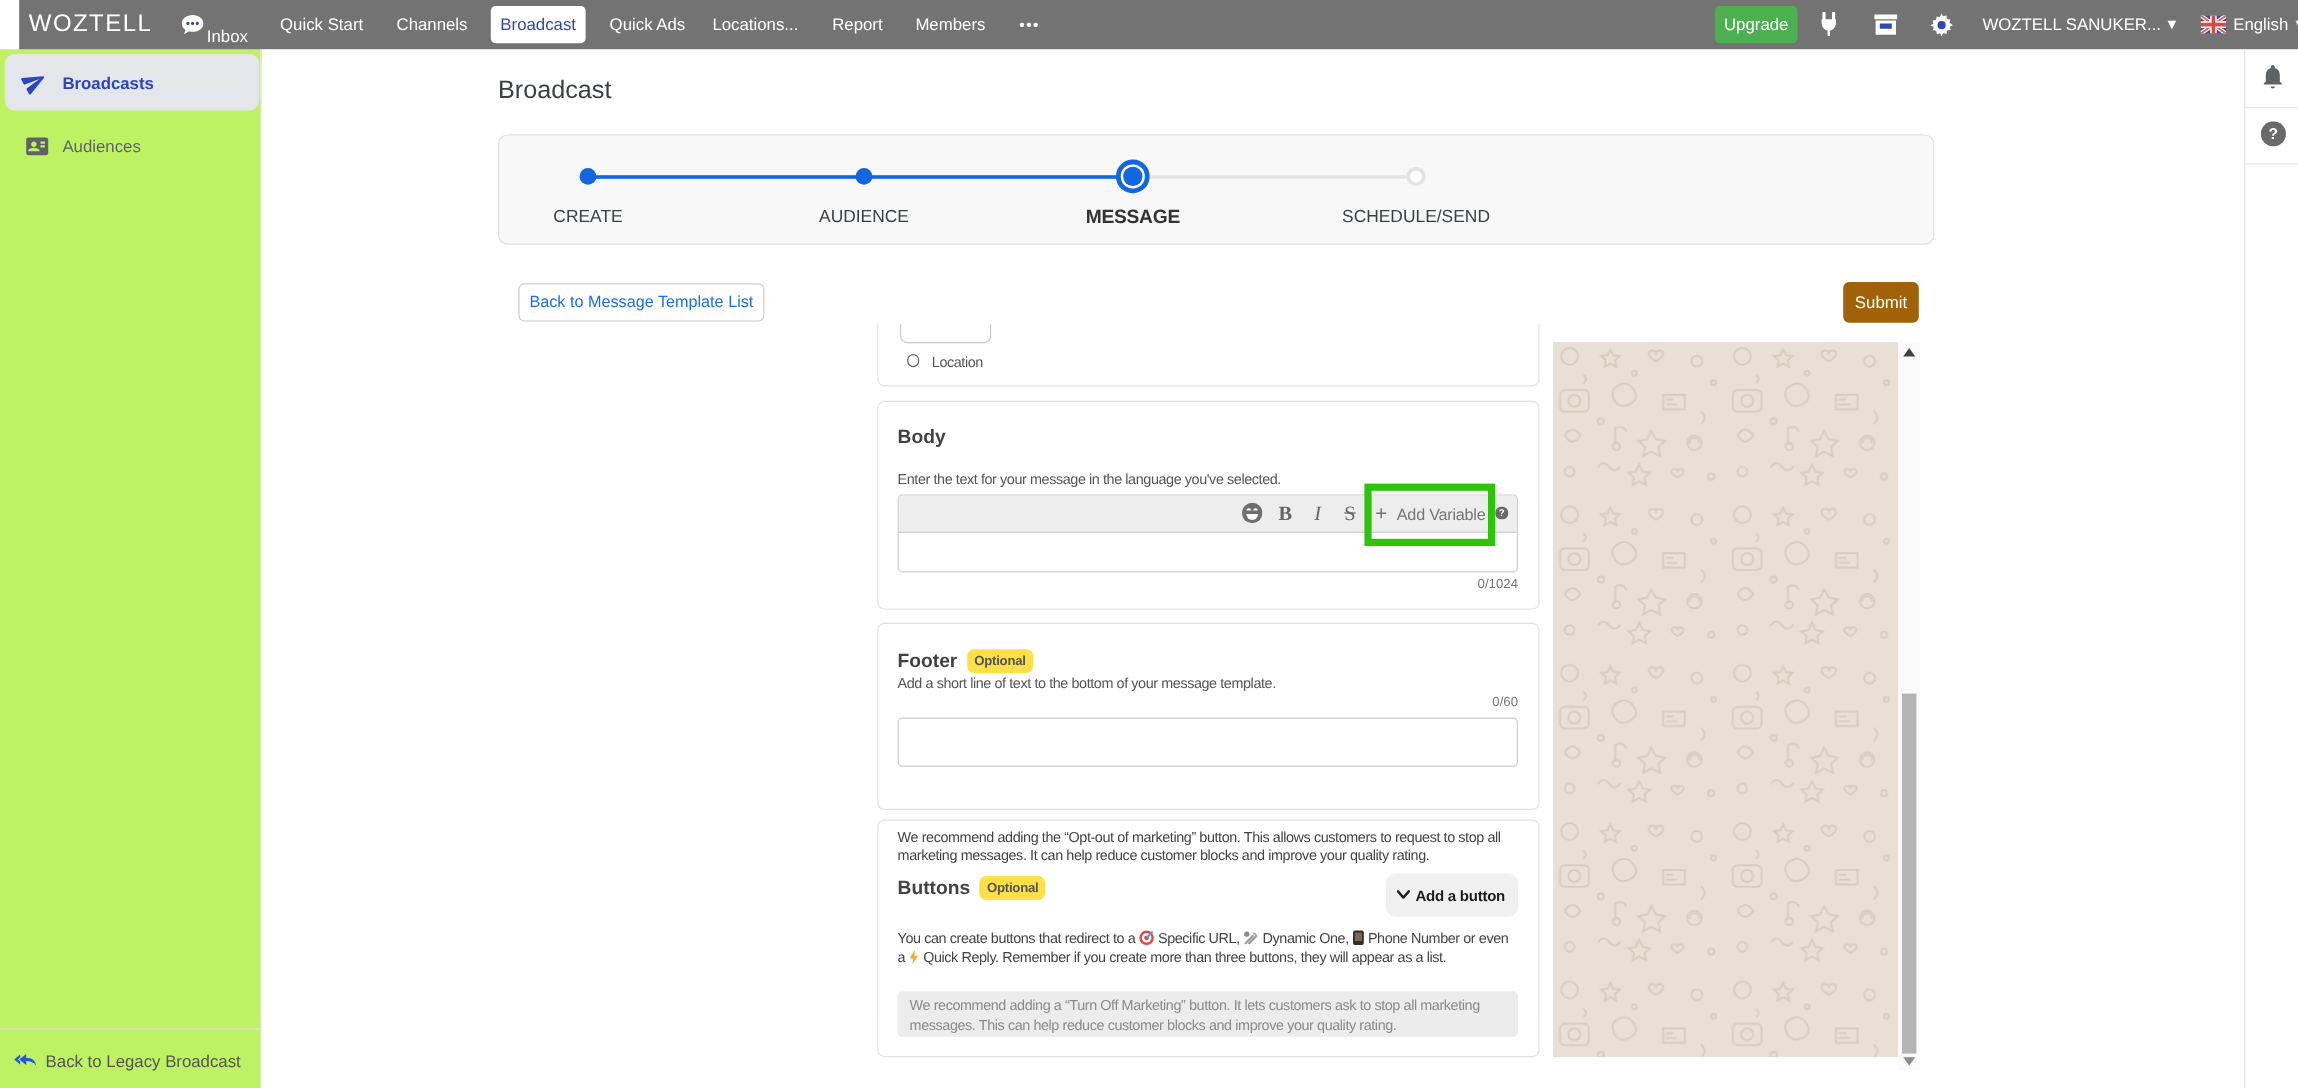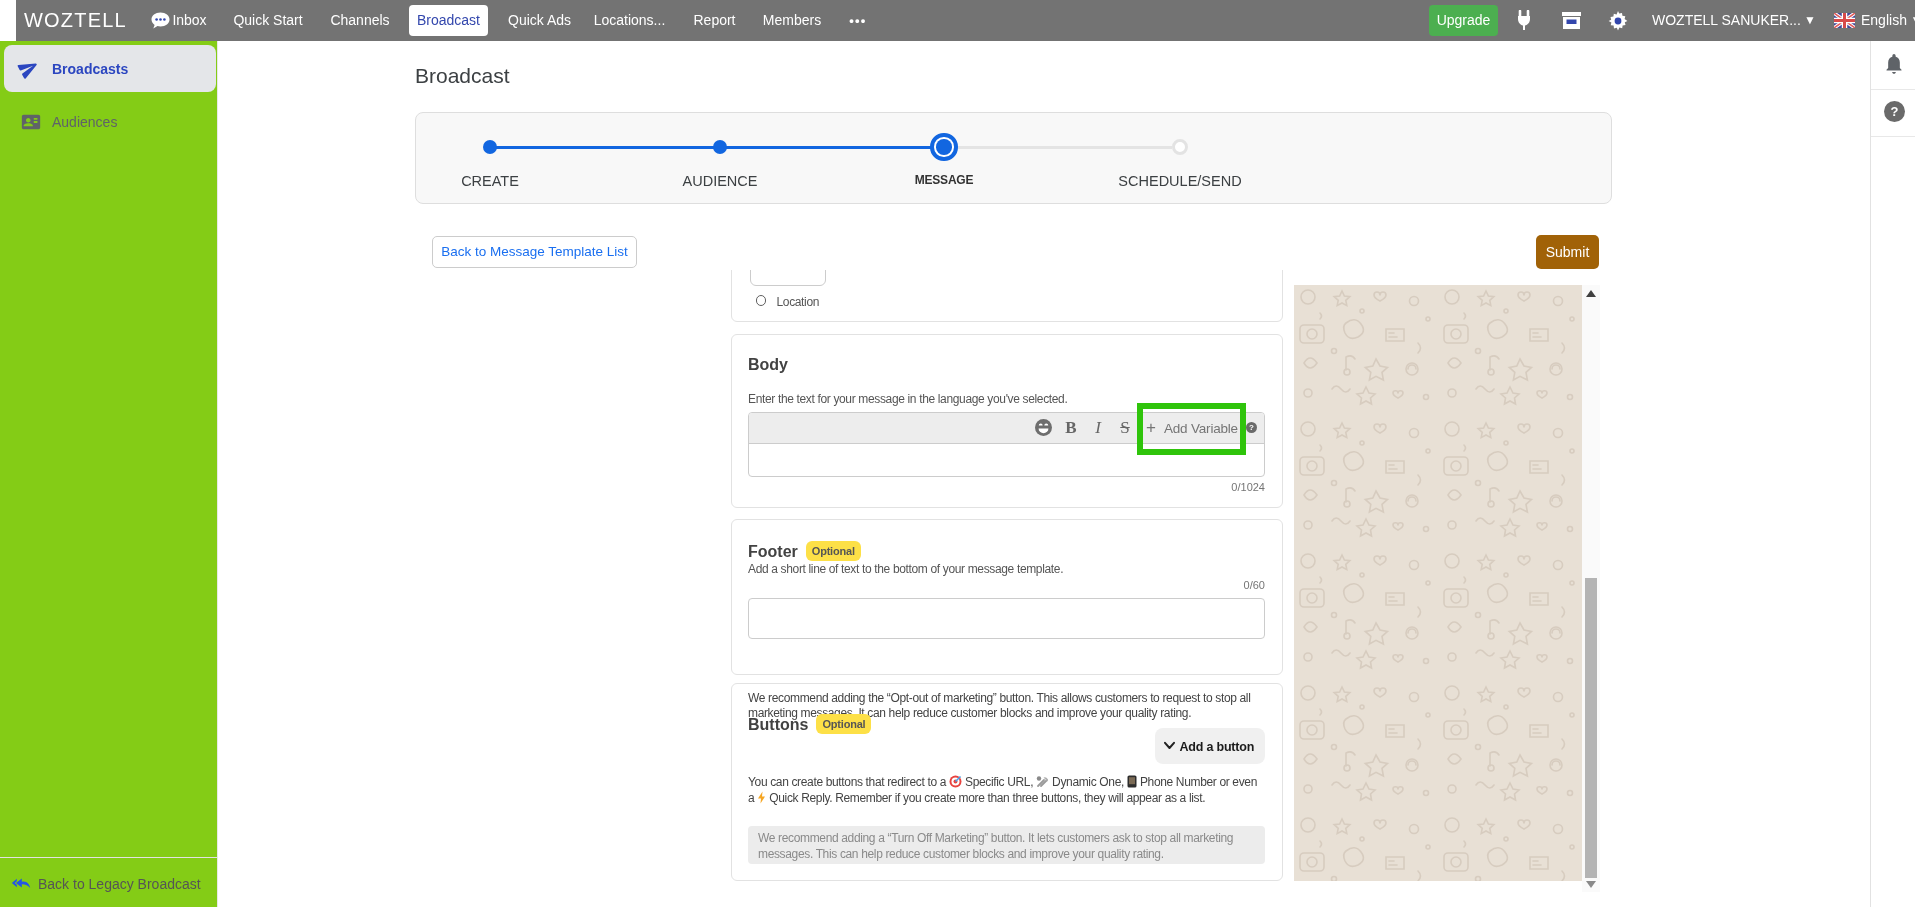--- a/index.html
+++ b/index.html
@@ -4,41 +4,41 @@
 <style>
   * { margin:0; padding:0; box-sizing:border-box; }
   html,body { width:1915px; height:907px; overflow:hidden; background:#fff;
     font-family:"Liberation Sans", sans-serif; }
   .abs { position:absolute; }
   #page { position:relative; width:1915px; height:907px; }
   
   #nav { position:absolute; left:16px; top:0; width:1915px; height:54px; background:#737373; }
   .navitem { position:absolute; top:0; height:41px; line-height:41px; color:#fff; font-size:14px; text-align:center; white-space:nowrap; }
   
-  #sidebar { position:absolute; left:0; top:41px; width:218px; height:866px; background:#84cc16; border-right:1px solid #e8e8e8; }
+  #sidebar { position:absolute; left:0; top:41px; width:218px; height:866px; background:#bef264; border-right:1px solid #e8e8e8; }
   
   #rightbar { position:absolute; right:0; top:41px; width:45px; height:866px; background:#fff; border-left:1px solid #e2e2e2; }
   
   #main { position:absolute; left:218px; top:41px; width:1652px; height:866px; background:#fff; }
   .card { position:absolute; background:#fff; border:1px solid #e2e2e2; border-radius:6px; }
   .chip { display:inline-block; background:#fde047; color:#555; font-size:11px; font-weight:bold; border-radius:6px; padding:4px 6px; vertical-align:2px; margin-left:8px; letter-spacing:-0.2px; }
 </style>
 </head>
 <body>
 <div id="page">
 
   <div id="nav">
     <div class="navitem" style="left:8px; width:102px; font-size:20px; letter-spacing:1.2px; font-weight:400;">WOZTELL</div>
     <svg class="abs" style="left:135px; top:12px;" width="19" height="17" viewBox="0 0 19 17">
       <path d="M9.5 0.5 C4.3 0.5 0.5 3.6 0.5 7.5 C0.5 9.7 1.7 11.6 3.6 12.9 L2.3 16.5 L6.5 14.1 C7.4 14.4 8.4 14.5 9.5 14.5 C14.7 14.5 18.5 11.4 18.5 7.5 C18.5 3.6 14.7 0.5 9.5 0.5 Z" fill="#fff"></path>
       <circle cx="5.6" cy="7.5" r="1.3" fill="#3347ad"></circle>
         <circle cx="9.5" cy="7.5" r="1.3" fill="#3347ad"></circle>
         <circle cx="13.4" cy="7.5" r="1.3" fill="#3347ad"></circle>
     </svg>
-    <div class="navitem" style="left:156px; width:35px;">Inbox</div>
+    <div class="navitem" style="left:156px; width:35px;margin-top:10px;">Inbox</div>
     <div class="navitem" style="left:217px; width:70px;">Quick Start</div>
     <div class="navitem" style="left:314px; width:60px;">Channels</div>
     <div class="abs" style="left:393px; top:5px; width:79px; height:31px; background:#fff; border-radius:4px; color:#3347ad; font-size:14px; line-height:31px; text-align:center;">Broadcast</div>
     <div class="navitem" style="left:492px; width:58px;">Quick Ads</div>
     <div class="navitem" style="left:577px; width:73px;">Locations...</div>
     <div class="navitem" style="left:677px; width:43px;">Report</div>
     <div class="navitem" style="left:746px; width:60px;">Members</div>
     <div class="navitem" style="left:831px; width:22px; font-weight:bold; font-size:13px; letter-spacing:1.2px;">•••</div>
 
     <div class="abs" style="left:1413px; top:5px; width:69px; height:31px; background:#4caf50; border-radius:4px; color:#fff; font-size:14px; line-height:31px; text-align:center;">Upgrade</div>
@@ -112,21 +112,21 @@
     <div class="abs" style="left:197px; top:71px; width:1197px; height:92px; background:#f8f8f8; border:1px solid #dedede; border-radius:8px;"></div>
     <div class="abs" style="left:272px; top:105px; width:441px; height:3px; background:#1266e0;"></div>
     <div class="abs" style="left:739px; top:105px; width:215px; height:3px; background:#e4e4e4;"></div>
     <div class="abs" style="left:264.75px; top:98.75px; width:14.5px; height:14.5px; border-radius:50%; background:#1266e0;"></div>
     <div class="abs" style="left:494.75px; top:98.75px; width:14.5px; height:14.5px; border-radius:50%; background:#1266e0;"></div>
     <div class="abs" style="left:712.25px; top:92.25px; width:27.5px; height:27.5px; border-radius:50%; background:#fff; border:4.5px solid #1266e0; box-sizing:border-box;"></div>
     <div class="abs" style="left:718.25px; top:98.25px; width:15.5px; height:15.5px; border-radius:50%; background:#1266e0;"></div>
     <div class="abs" style="left:953.75px; top:97.75px; width:16.5px; height:16.5px; border-radius:50%; background:#fff; border:3.5px solid #e3e3e3; box-sizing:border-box;"></div>
     <div class="abs" style="left:172px; top:132px; width:200px; text-align:center; font-size:14.5px; color:#3c4043;">CREATE</div>
     <div class="abs" style="left:402px; top:132px; width:200px; text-align:center; font-size:14.5px; color:#3c4043;">AUDIENCE</div>
-    <div class="abs" style="left:626px; top:132px; width:200px; text-align:center; font-size:12px; font-weight:bold; letter-spacing:-0.2px; color:#333;">MESSAGE</div>
+    <div class="abs" style="left:626px; top:132px; width:200px; text-align:center; font-size:16px; font-weight:bold; letter-spacing:-0.2px; color:#333;">MESSAGE</div>
     <div class="abs" style="left:862px; top:132px; width:200px; text-align:center; font-size:14.5px; color:#3c4043;">SCHEDULE/SEND</div>
 
     <div class="abs" style="left:214px; top:195px; width:205px; height:32px; border:1px solid #ccc; border-radius:5px; color:#1a6ff0; font-size:13.5px; line-height:30px; text-align:center; background:#fff; white-space:nowrap;">Back to Message Template List</div>
     <div class="abs" style="left:1318px; top:194px; width:63px; height:34px; background:#a16207; border-radius:5px; color:#fff; font-size:14px; line-height:34px; text-align:center;">Submit</div>
   </div>
 
   <div id="scrollwrap" style="position:absolute; left:218px; top:270px; width:1652px; height:637px; overflow:hidden;">
 
     <div class="card" style="left:513px; top:-40px; width:552px; height:92px;"></div>
     <div class="abs" style="left:532px; top:-20px; width:76px; height:36px; border:1px solid #ccc; border-radius:6px; background:#fff;"></div>
@@ -160,21 +160,21 @@
     <div class="abs" style="left:530px; top:211px; width:517px; text-align:right; font-size:11px; color:#757575;">0/1024</div>
 
     <div class="card" style="left:513px; top:249px; width:552px; height:156px;"></div>
     <div class="abs" style="left:530px; top:271px; font-size:16px; font-weight:bold; color:#424242;">Footer<span class="chip">Optional</span></div>
     <div class="abs" style="left:530px; top:292px; font-size:12px; letter-spacing:-0.35px; color:#555;">Add a short line of text to the bottom of your message template.</div>
     <div class="abs" style="left:530px; top:309px; width:517px; text-align:right; font-size:11px; color:#757575;">0/60</div>
     <div class="abs" style="left:530px; top:328px; width:517px; height:41px; border:1px solid #ccc; border-radius:4px; background:#fff;"></div>
 
     <div class="card" style="left:513px; top:413px; width:552px; height:198px;"></div>
     <div class="abs" style="left:530px; top:421px; width:512px; font-size:12px; letter-spacing:-0.35px; color:#444; line-height:15px;">We recommend adding the “Opt-out of marketing” button. This allows customers to request to stop all marketing messages. It can help reduce customer blocks and improve your quality rating.</div>
-    <div class="abs" style="left:530px; top:444px; font-size:16px; font-weight:bold; color:#424242;">Buttons<span class="chip">Optional</span></div>
+    <div class="abs" style="left:530px; top:460px; font-size:16px; font-weight:bold; color:#424242;">Buttons<span class="chip">Optional</span></div>
     <div class="abs" style="left:936.5px; top:457.5px; width:110px; height:36px; background:#f0f0f0; border-radius:8px;"></div>
     <svg class="abs" style="left:946px; top:471px;" width="11" height="9" viewBox="0 0 11 9">
         <path d="M1 1.8 L5.5 7 L10 1.8" stroke="#222" stroke-width="2" fill="none" stroke-linecap="round" stroke-linejoin="round"></path>
       </svg>
     <div class="abs" style="left:961.5px; top:469.5px; font-size:12.5px; font-weight:bold; letter-spacing:-0.2px; color:#1c1c1c;">Add a button</div>
     <div class="abs" style="left:530px; top:505px; width:513px; font-size:12px; letter-spacing:-0.35px; color:#444; line-height:15.5px;">You can create buttons that redirect to a <svg width="13" height="13" viewBox="0 0 13 13" style="vertical-align:-2px;">
           <circle cx="6.5" cy="6.5" r="6" fill="#e8433f"></circle>
           <circle cx="6.5" cy="6.5" r="4" fill="#fff"></circle>
           <circle cx="6.5" cy="6.5" r="2" fill="#e8433f"></circle>
           <path d="M6.5 6.5 L11.5 1.5" stroke="#4aa3e8" stroke-width="1.6"></path>

